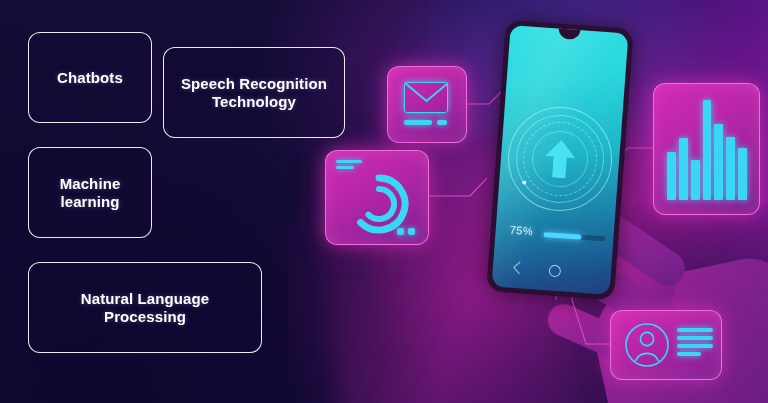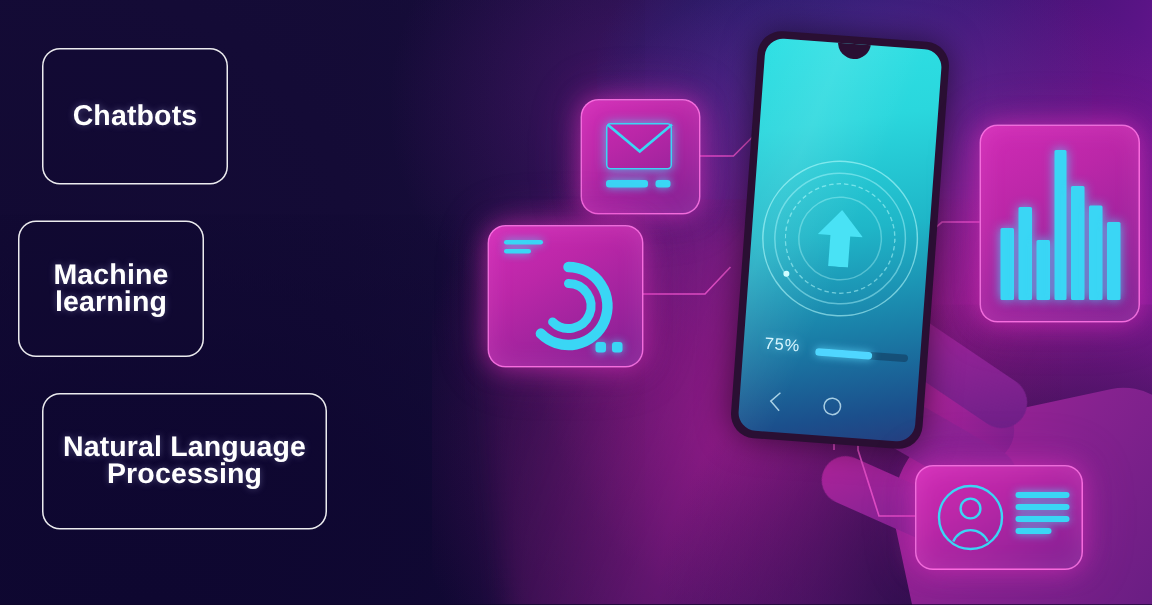--- a/index.html
+++ b/index.html
@@ -78,21 +78,21 @@
     background:linear-gradient(150deg,#d12bb6 0%,#bb27a8 35%,#9c239c 70%,#7d2191 100%);
     border:1.2px solid rgba(255,120,230,.85);
     box-shadow:0 0 16px rgba(225,50,190,.55),0 0 34px rgba(190,40,170,.32),inset 0 0 16px rgba(255,140,235,.18);}
   .cy{position:absolute;background:#3ad6f5;border-radius:2px;box-shadow:0 0 6px rgba(70,215,250,.85);}
   .cy-out{position:absolute;border:1.8px solid #3ad6f5;box-shadow:0 0 7px rgba(70,215,250,.8);}
 
   
   .lbox{position:absolute;border:1.4px solid rgba(255,255,255,.92);border-radius:12px;
     display:flex;align-items:center;justify-content:center;text-align:center;
     background:rgba(18,10,50,.30);}
-  .lbox span{color:#ffffff;font-weight:bold;font-size:19px;line-height:18px;letter-spacing:.1px;
+  .lbox span{color:#ffffff;font-weight:bold;font-size:15px;line-height:18px;letter-spacing:.1px;
     text-shadow:0 0 5px rgba(190,190,255,.35);}
 </style>
 </head>
 <body>
 
 <div id="stage">
 
   <div class="bg-base"></div>
   <div class="bg-left"></div>
   <div class="bg-navy-bottom"></div>
@@ -191,20 +191,23 @@
     </svg>
     <div class="cy" style="left:66px;top:17px;width:36px;height:4px;"></div>
     <div class="cy" style="left:66px;top:25px;width:36px;height:4px;"></div>
     <div class="cy" style="left:66px;top:33px;width:36px;height:4px;"></div>
     <div class="cy" style="left:66px;top:41px;width:24px;height:4px;"></div>
   </div>
 
   <div class="lbox" style="left:28px;top:32px;width:122px;height:89px;">
     <span>Chatbots</span>
   </div>
-  <div class="lbox" style="left:12px;top:147px;width:122px;height:89px;">
+  <div class="lbox" style="left:163px;top:47px;width:164px;height:89px;padding:0 8px;">
+    <span>Speech Recognition Technology</span>
+  </div>
+  <div class="lbox" style="left:28px;top:147px;width:122px;height:89px;">
     <span>Machine learning</span>
   </div>
-  <div class="lbox" style="left:28px;top:262px;width:188px;height:89px;padding:0 0;">
+  <div class="lbox" style="left:28px;top:262px;width:188px;height:89px;padding:0 22px;">
     <span>Natural Language Processing</span>
   </div>
 
 </div>
 
 </body></html>

